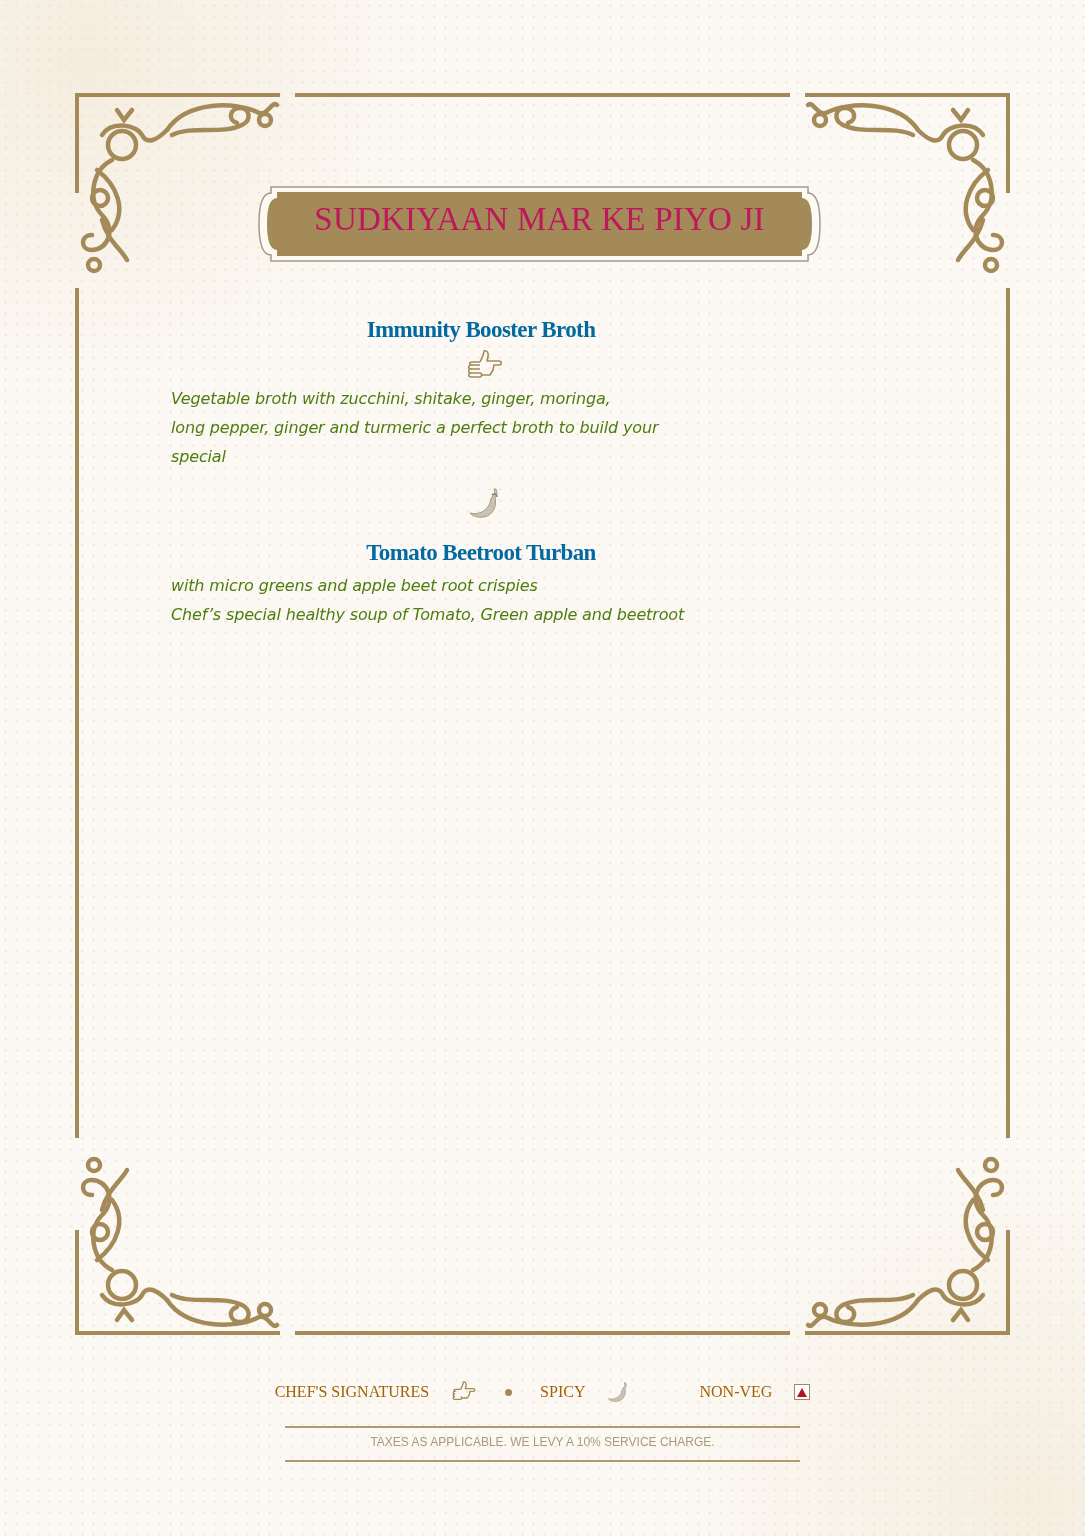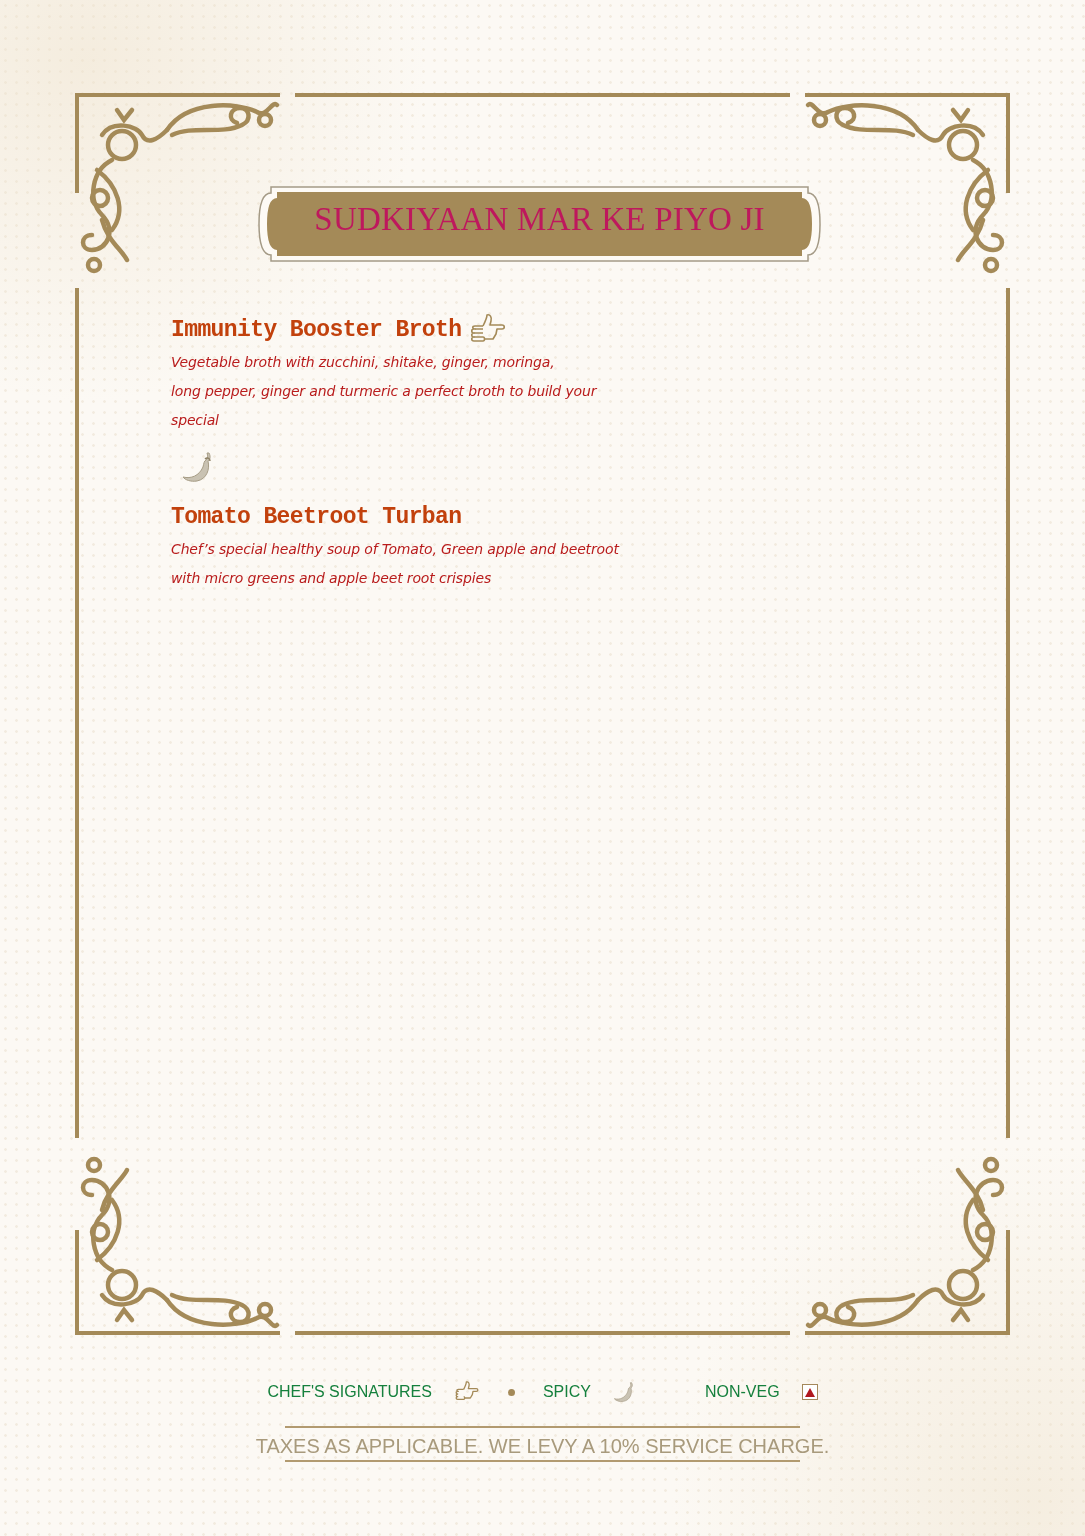--- a/index.html
+++ b/index.html
@@ -28,39 +28,39 @@
   .banner svg { position: absolute; left: 0; top: 0; }
   .banner-title {
     position: absolute; left: 0; right: 0; top: 16px; text-align: center;
     font-family: "Liberation Serif", serif; font-size: 33px; color: #be185d;
     letter-spacing: 0.2px;
   }
 
   .menu { position: absolute; left: 171px; top: 312px; width: 620px; }
   .item { margin-bottom: 14px; }
   .item-name {
-    font-family: Liberation Mono, monospace; font-weight: bold; color: #c2410c;
-    font-size: 23px; line-height: 36px; letter-spacing: -0.6px; display: flex; align-items: center;
+    font-family: Liberation Serif, serif; font-weight: bold; color: #0369a1;
+    font-size: 23px; line-height: 36px; letter-spacing: -0.6px; display: flex; align-items: center; flex-direction: column;
   }
   .item-name .icon { margin-left: 8px; display: inline-flex; }
   .item-desc {
-    font-family: "DejaVu Sans", sans-serif; font-style: italic; color: #b91c1c;
-    font-size: 14px; line-height: 29px; letter-spacing: -0.15px;
+    font-family: "DejaVu Sans", sans-serif; font-style: italic; color: #4d7c0f;
+    font-size: 16px; line-height: 29px; letter-spacing: -0.15px;
   }
 
   .legend {
     position: absolute; left: 0; width: 1085px; top: 1380px; display: flex;
     justify-content: center; align-items: center; gap: 22px;
-    font-family: Liberation Sans, sans-serif; font-size: 16px; color: #15803d;
+    font-family: Liberation Serif, serif; font-size: 16px; color: #a16207;
   }
   .legend .sep { width: 7px; height: 7px; border-radius: 50%; background: #a48a58; margin: 0 6px; }
   .legend .gap { width: 24px; }
   .tax {
     position: absolute; left: 0; width: 1085px; top: 1435px; text-align: center;
-    font-family: "Liberation Sans", sans-serif; font-size: 20px; color: #a89a7c;
+    font-family: "Liberation Sans", sans-serif; font-size: 12px; color: #a89a7c;
   }
   .nv-box { width: 16px; height: 16px; border: 1.5px solid #a4885a; box-sizing: border-box;
     display: inline-flex; align-items: center; justify-content: center; background: #fff; }
   .nv-tri { width: 0; height: 0; border-left: 5px solid transparent; border-right: 5px solid transparent;
     border-bottom: 9px solid #b0171d; }
 </style>
 </head>
 <body>
 
 <div class="line" style="left:75px;top:93px;width:205px;height:4px;"></div>
@@ -174,22 +174,22 @@
         </svg>
       </span>
     </div>
   </div>
 
   <div class="item">
     <div class="item-name">
       <span>Tomato Beetroot Turban</span>
     </div>
     <div class="item-desc">
+      <div>with micro greens and apple beet root crispies</div>
       <div>Chef’s special healthy soup of Tomato, Green apple and beetroot</div>
-      <div>with micro greens and apple beet root crispies</div>
     </div>
   </div>
 
   <div class="item">
     <div class="item-desc">
     </div>
   </div>
 </div>
 
 <div class="legend">

